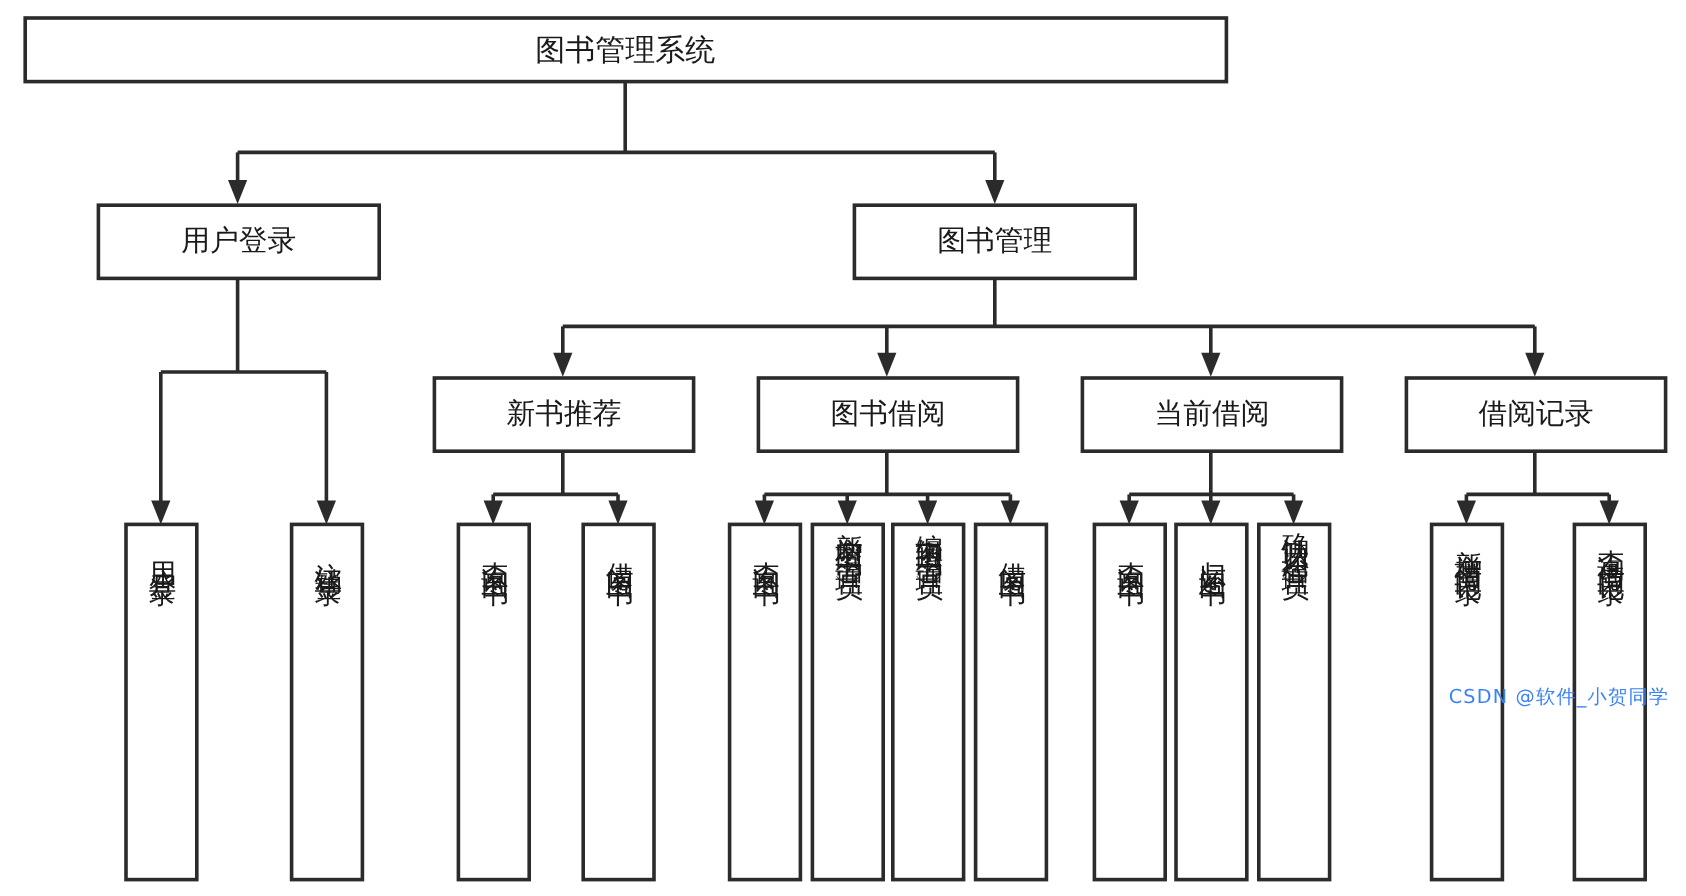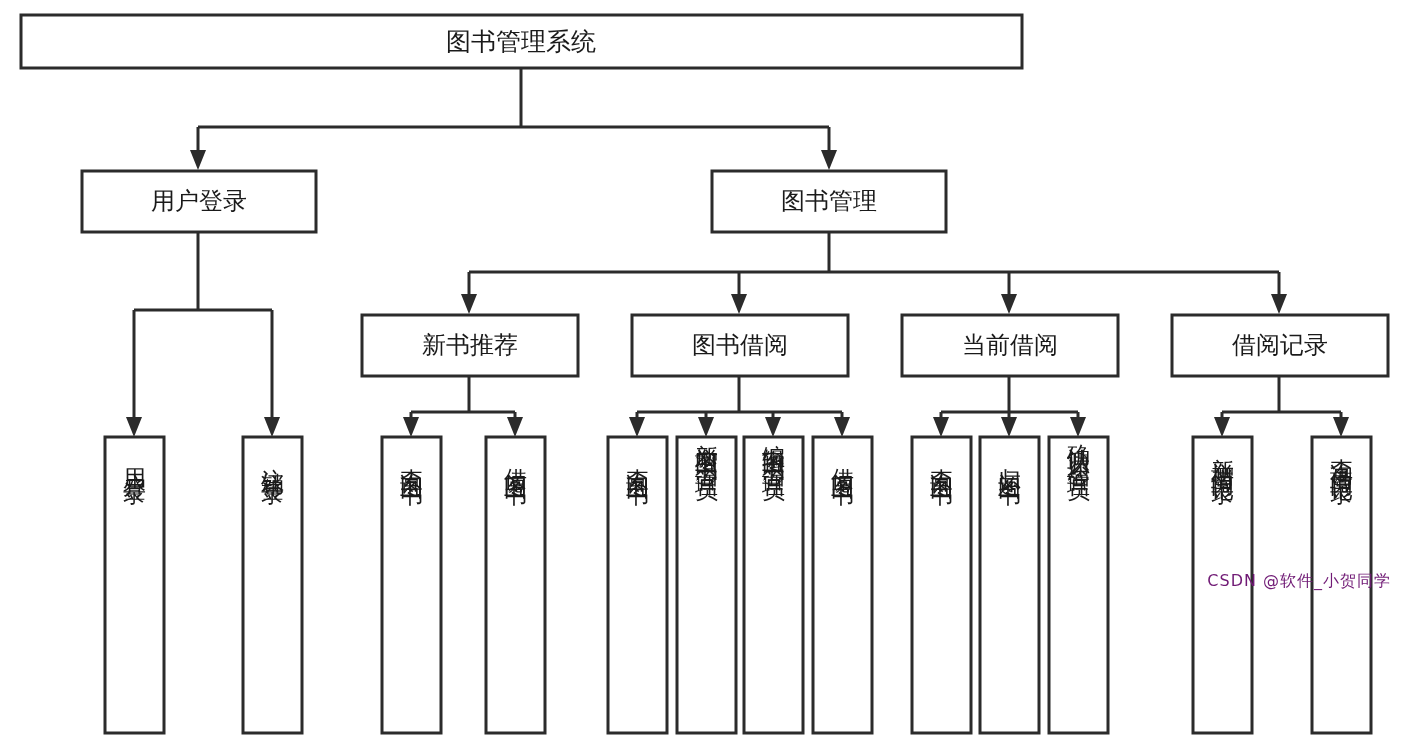--- a/index.html
+++ b/index.html
@@ -30,21 +30,21 @@
     writing-mode:vertical-rl;
     text-orientation:upright;
     text-anchor:middle;
     letter-spacing:5px;
   }
   .watermark{
     position:absolute;
     right:14px;bottom:6px;
     font-family:"DejaVu Sans","Liberation Sans",sans-serif;
     font-size:16px;
-    color:#701a75;
+    color:#3b82f6;
     letter-spacing:1px;
     white-space:nowrap;
     user-select:none;
   }
 </style>
 </head>
 <body>
 
 <div id="diagram-root">
 

